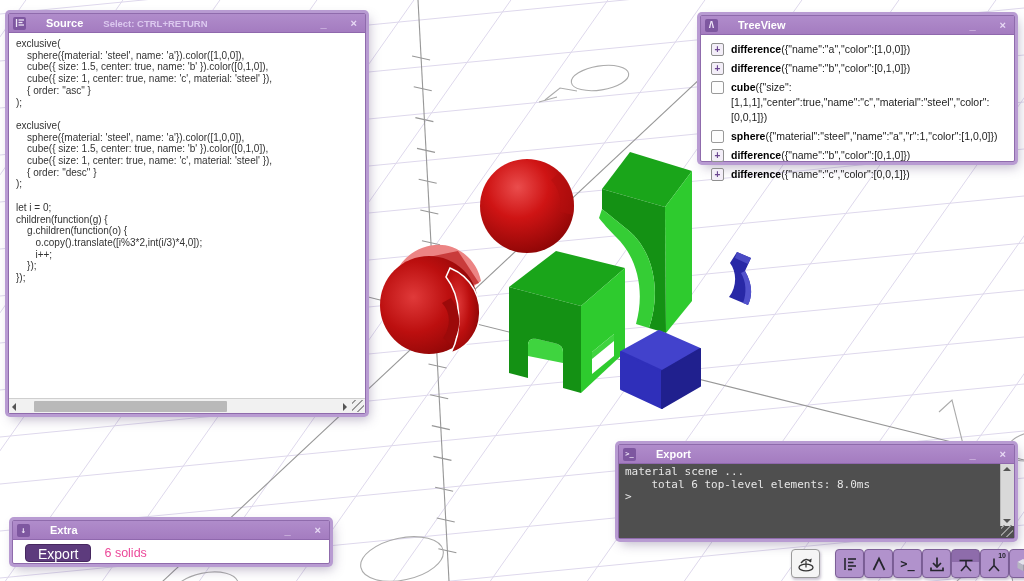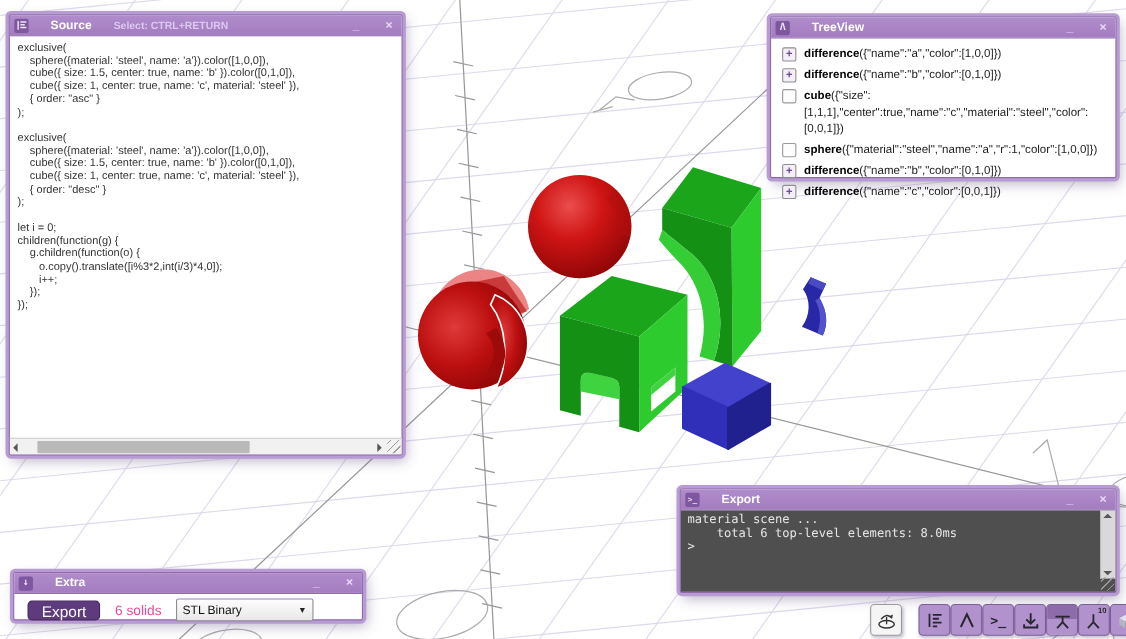--- a/index.html
+++ b/index.html
@@ -352,24 +352,20 @@
   <div class="titlebar">
     <span class="mini-icon">↓</span>
     <span>Extra</span>
     <span class="spacer"></span>
     <span class="winbtn">_</span>
     <span class="winbtn">×</span>
   </div>
   <div id="extra-body">
     <button id="export-btn">Export</button>
     <span id="solids-label">6 solids</span>
-    <div id="format-select">
-      <span>STL Binary</span>
-      <span class="sel-arrow">▼</span>
-    </div>
   </div>
 </div>
 
 <div id="toolbar">
   <div class="tb-btn white" style="left:791px;">
     <svg width="20" height="20" viewBox="0 0 20 20">
       <ellipse cx="10" cy="13.5" rx="7" ry="3.4" fill="none" stroke="#333" stroke-width="1.3"></ellipse>
       <path d="M5,9 Q10,2.5 15,8" fill="none" stroke="#333" stroke-width="1.3"></path>
       <path d="M15,8 L15.8,4.6 L12.4,6.2 Z" fill="#333"></path>
       <line x1="10" y1="7" x2="10" y2="13.5" stroke="#333" stroke-width="1.2"></line>

